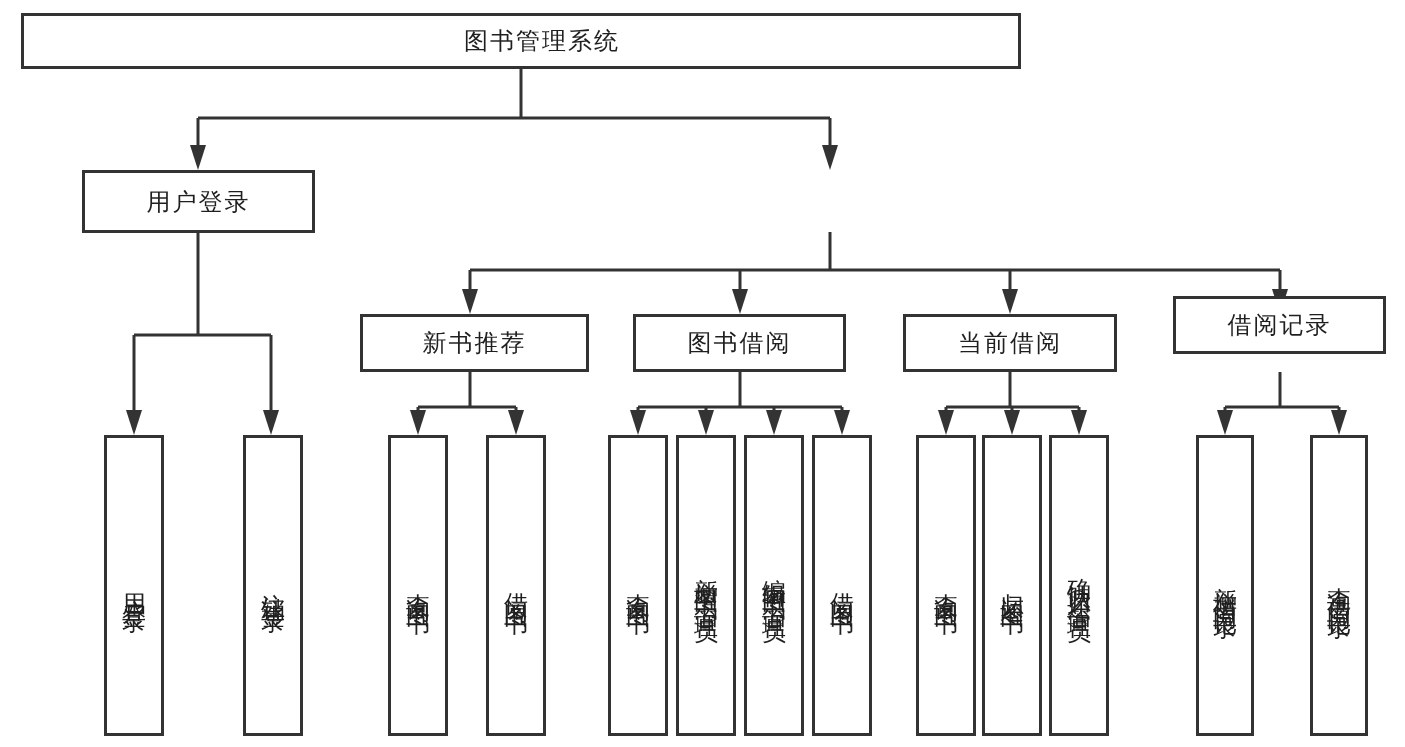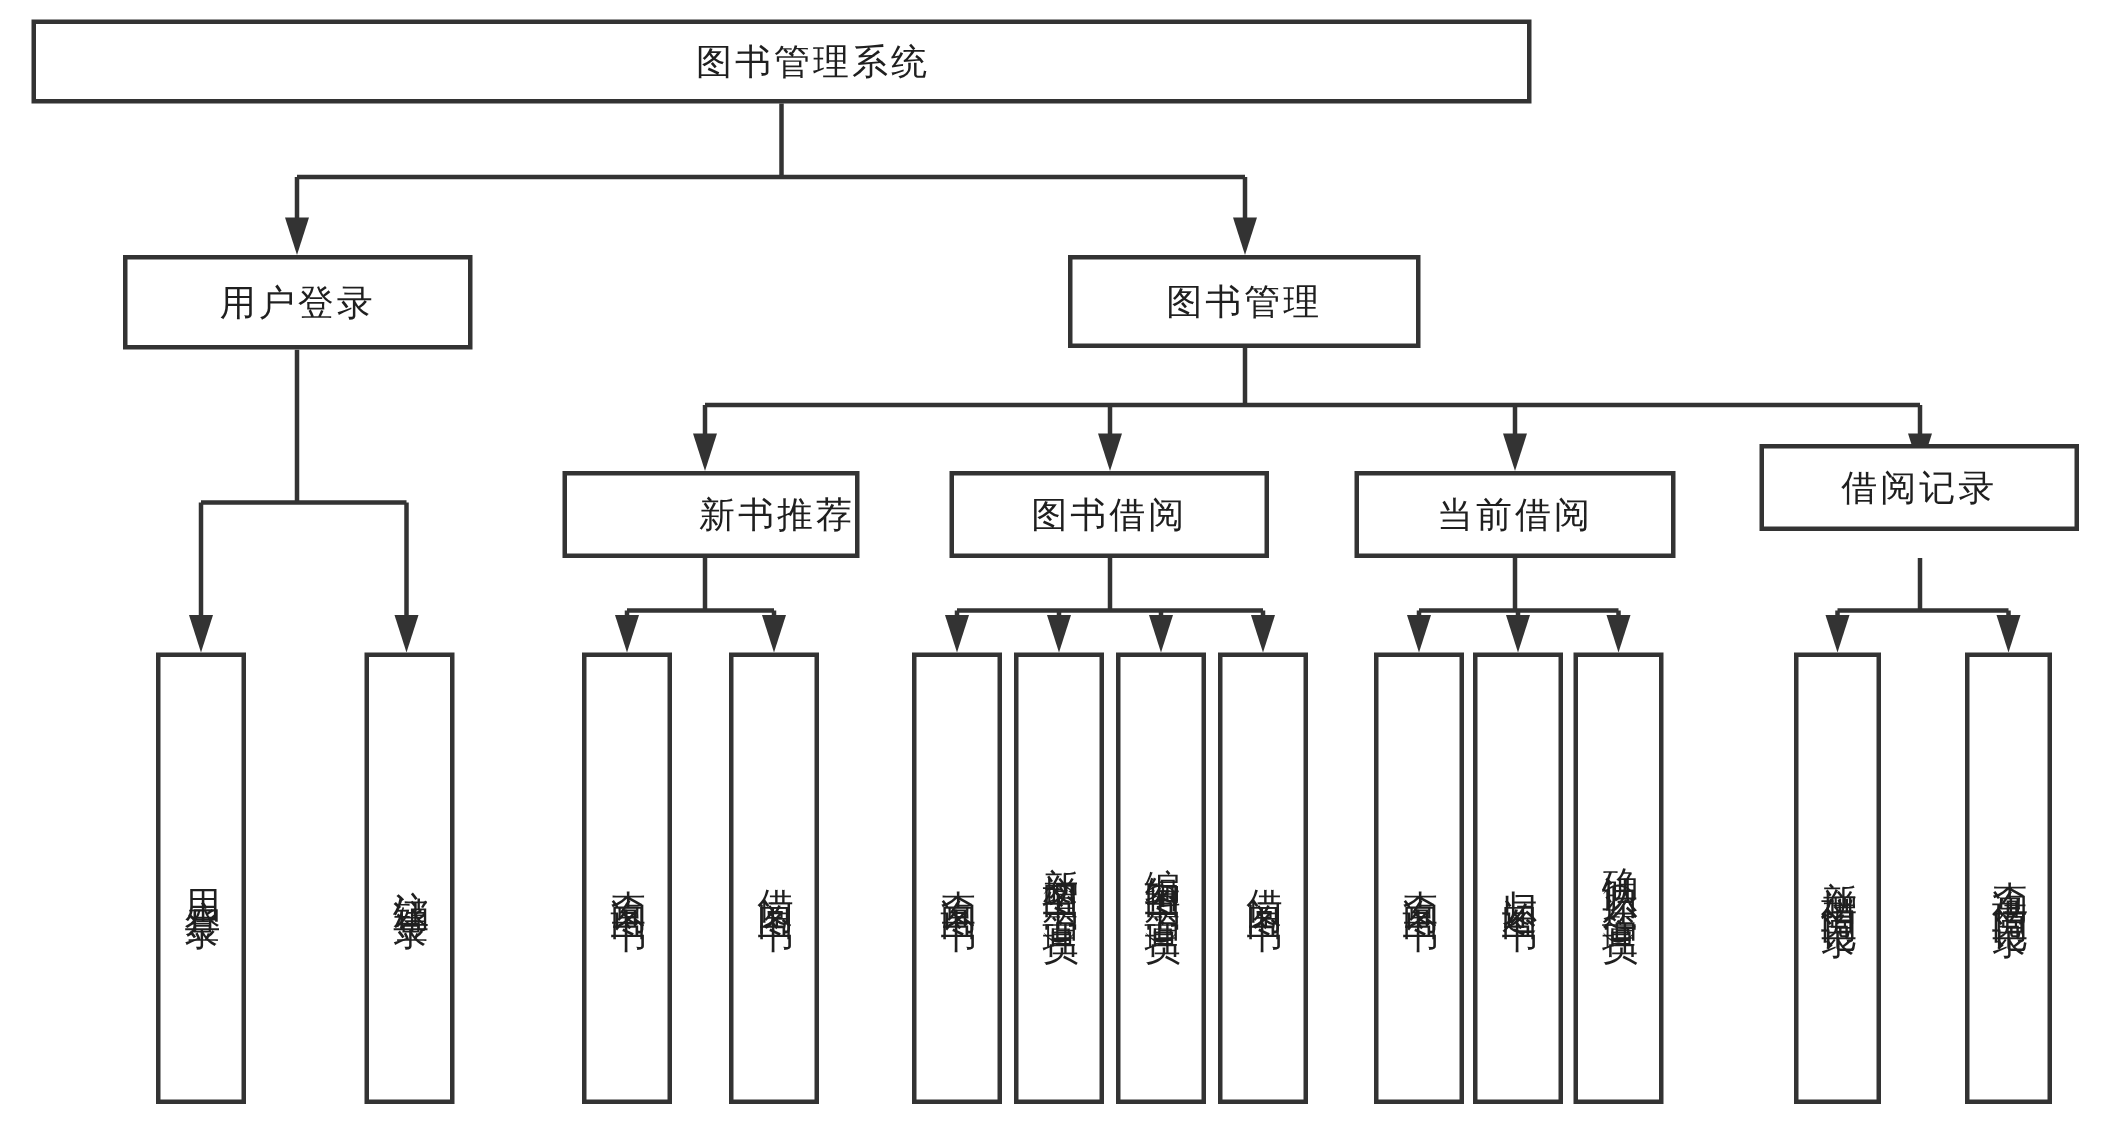--- a/index.html
+++ b/index.html
@@ -39,21 +39,21 @@
   }
   .node.leaf span {
     writing-mode: vertical-rl;
     letter-spacing: 6px;
     line-height: 1;
   }
   
   .n-root  { left: 21px;  top: 13px;  width: 1000px; height: 56px; padding-left: 42px; }
   .n-l2a   { left: 82px;  top: 170px; width: 233px;  height: 63px; }
   .n-l2b   { left: 712px; top: 170px; width: 235px;  height: 62px; }
-  .n-l3a   { left: 375px; top: 314px; width: 198px;  height: 58px; justify-content: flex-end; }
+  .n-l3a   { left: 360px; top: 314px; width: 229px;  height: 58px; }
   .n-l3b   { left: 633px; top: 314px; width: 213px;  height: 58px; }
   .n-l3c   { left: 903px; top: 314px; width: 214px;  height: 58px; }
   .n-l3d   { left: 1173px;top: 296px; width: 213px;  height: 58px; }
   
   .leaf    { top: 435px; height: 301px; width: 60px; }
   .n-f1  { left: 104px; }
   .n-f2  { left: 243px; }
   .n-f3  { left: 388px; }
   .n-f4  { left: 486px; }
   .n-f5  { left: 608px; }
@@ -152,23 +152,20 @@
     </g>
   </svg>
 
   <div class="node n-root">
     <span>图书管理系统</span>
   </div>
 
   <div class="node n-l2a">
     <span>用户登录</span>
   </div>
-  <div class="node n-l2b">
-    <span>图书管理</span>
-  </div>
 
   <div class="node n-l3a">
     <span>新书推荐</span>
   </div>
   <div class="node n-l3c">
     <span>当前借阅</span>
   </div>
   <div class="node n-l3b">
     <span>图书借阅</span>
   </div>

